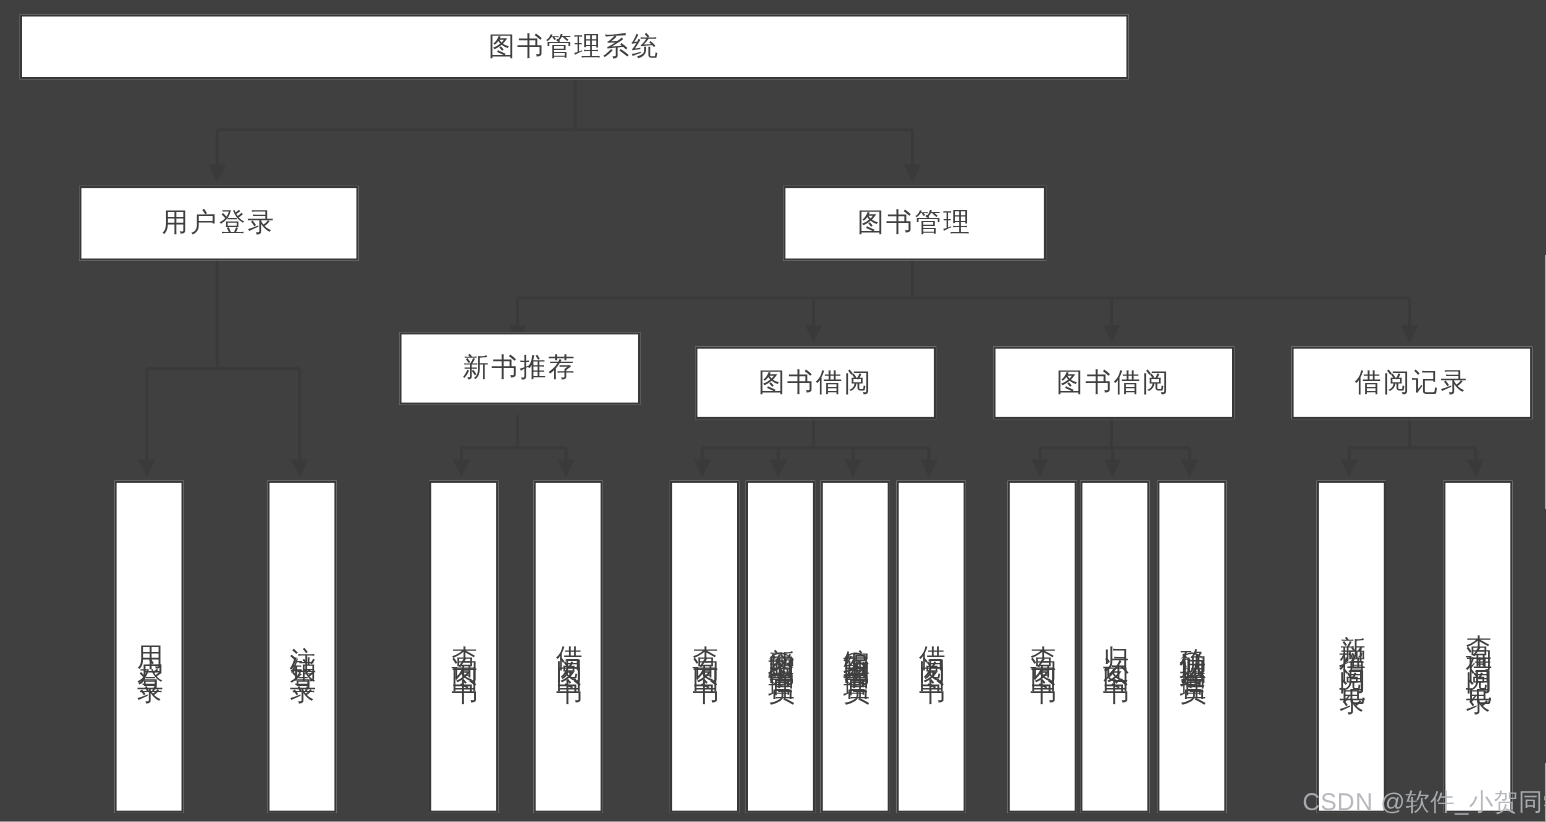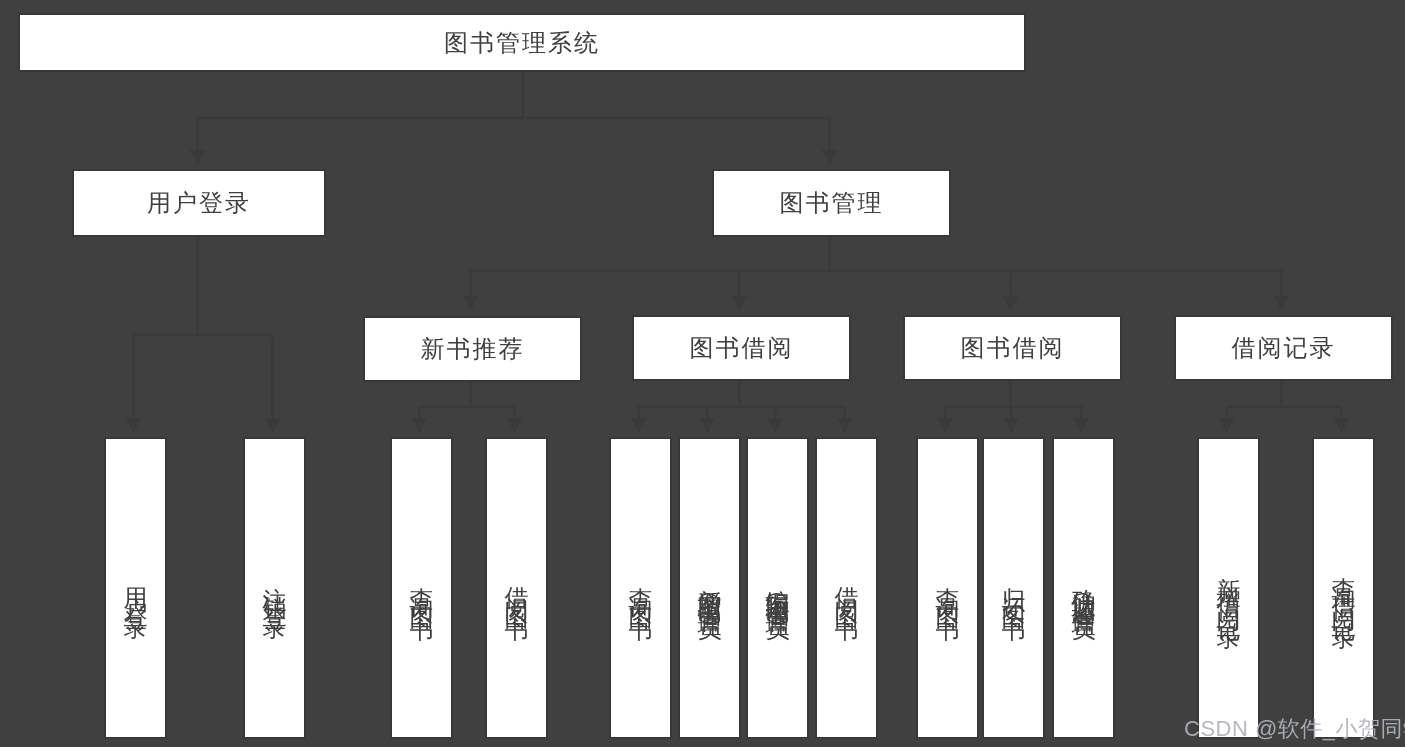--- a/index.html
+++ b/index.html
@@ -90,21 +90,21 @@
     <span>图书管理系统</span>
   </div>
 
   <div class="box hbox" style="left:72px;top:169px;width:250px;height:64px">
     <span>用户登录</span>
   </div>
   <div class="box hbox" style="left:712px;top:169px;width:235px;height:64px">
     <span>图书管理</span>
   </div>
 
-  <div class="box hbox" style="left:363px;top:316px;width:215px;height:62px">
+  <div class="box hbox" style="left:363px;top:302px;width:215px;height:62px">
     <span>新书推荐</span>
   </div>
   <div class="box hbox" style="left:632px;top:315px;width:215px;height:62px">
     <span>图书借阅</span>
   </div>
   <div class="box hbox" style="left:903px;top:315px;width:215px;height:62px">
     <span>图书借阅</span>
   </div>
   <div class="box hbox" style="left:1174px;top:315px;width:215px;height:62px">
     <span>借阅记录</span>

